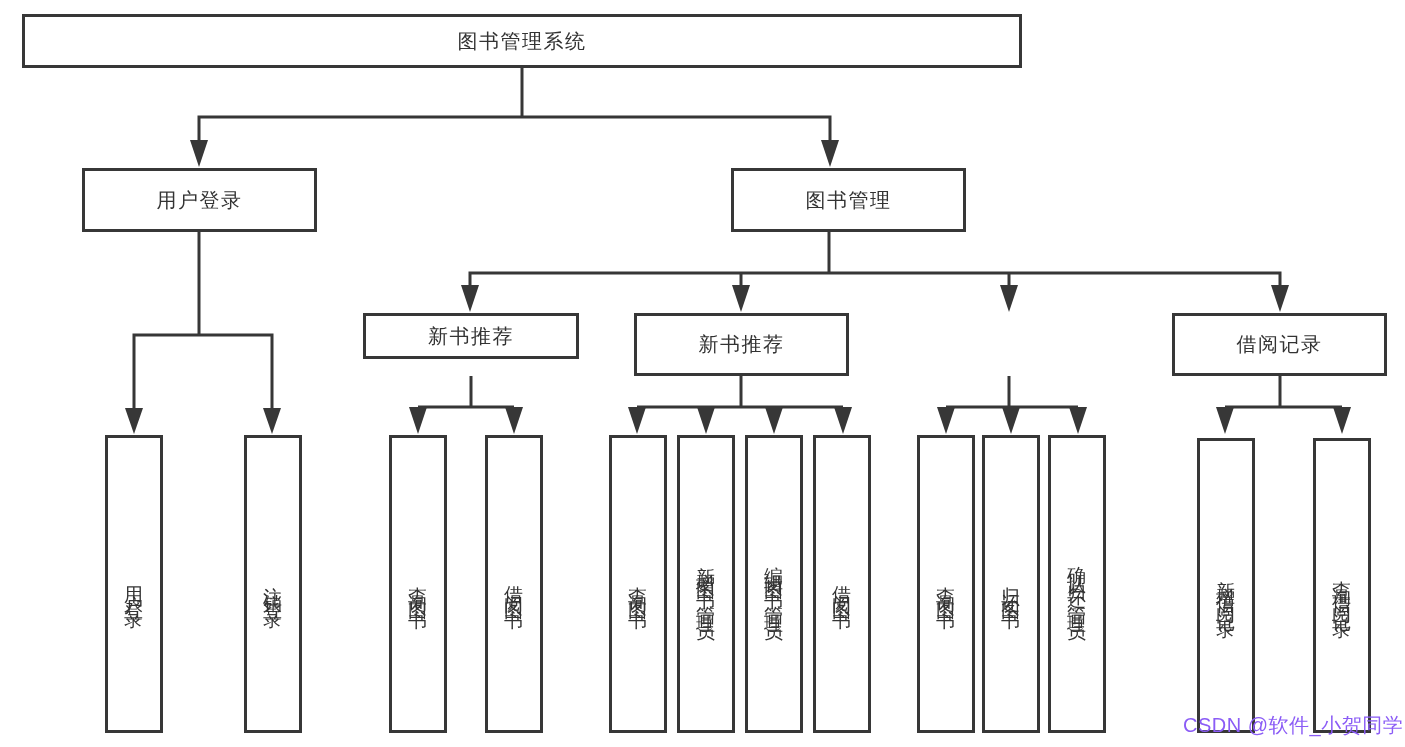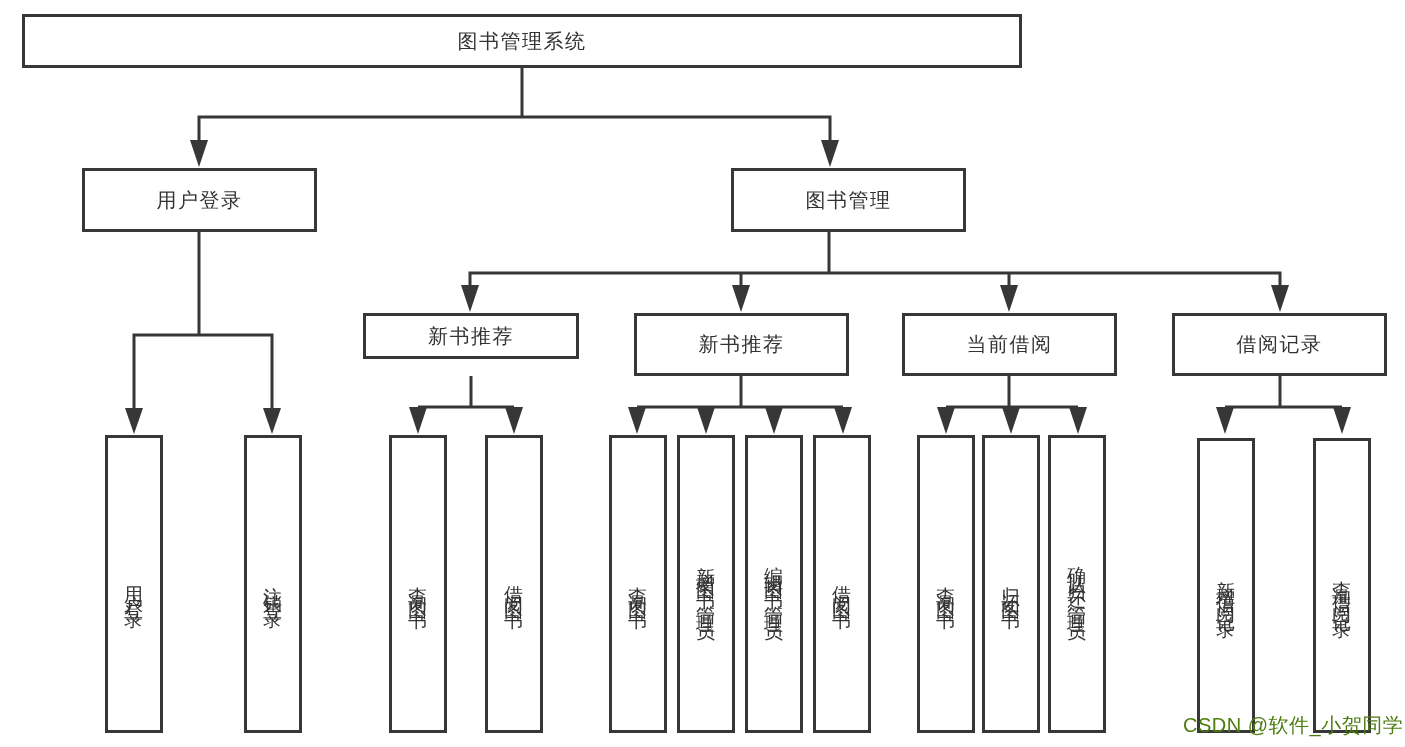--- a/index.html
+++ b/index.html
@@ -15,21 +15,21 @@
     color:#333333;
   }
   .node.h { font-size:20px; letter-spacing:1.5px; }
   .node.v {
     writing-mode:vertical-lr; text-orientation:mixed;
     font-size:19px; letter-spacing:8px; line-height:1;
     padding-top:6px;
   }
   .watermark {
     position:absolute; left:1183px; top:712px;
-    font-size:20px; color:#4d7c0f; letter-spacing:0.5px;
+    font-size:20px; color:#8b5cf6; letter-spacing:0.5px;
     white-space:nowrap;
   }
 </style>
 </head>
 <body>
 
 <div class="canvas">
 
   <svg class="edges" width="1405" height="747" viewBox="0 0 1405 747">
     <g stroke="#373737" stroke-width="3" fill="none">
@@ -90,23 +90,20 @@
   <div class="node h" style="left:712px; top:168px; width:235px; height:64px;margin-left:19px;">
     <span>图书管理</span>
   </div>
 
   <div class="node h" style="left:363px; top:313px; width:216px; height:46px;">
     <span>新书推荐</span>
   </div>
   <div class="node h" style="left:634px; top:313px; width:215px; height:63px;">
     <span>新书推荐</span>
   </div>
-  <div class="node h" style="left:902px; top:313px; width:215px; height:63px;">
-    <span>当前借阅</span>
-  </div>
   <div class="node h" style="left:1172px; top:313px; width:215px; height:63px;">
     <span>借阅记录</span>
   </div>
 
   <div class="node v" style="left:105px; top:435px; width:58px; height:298px;">
     <span>用户登录</span>
   </div>
   <div class="node v" style="left:244px; top:435px; width:58px; height:298px;">
     <span>注销登录</span>
   </div>

